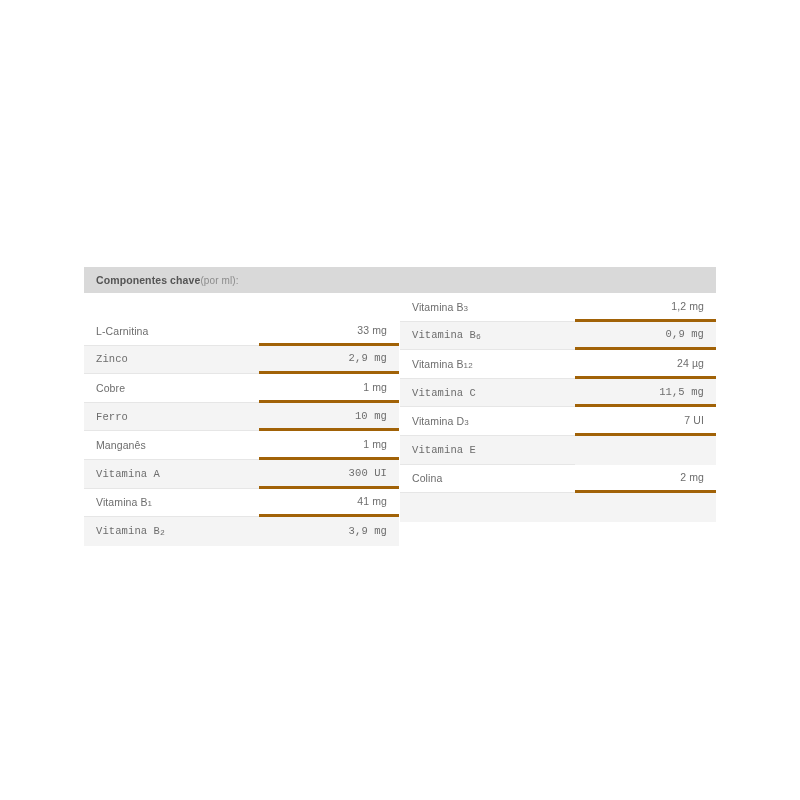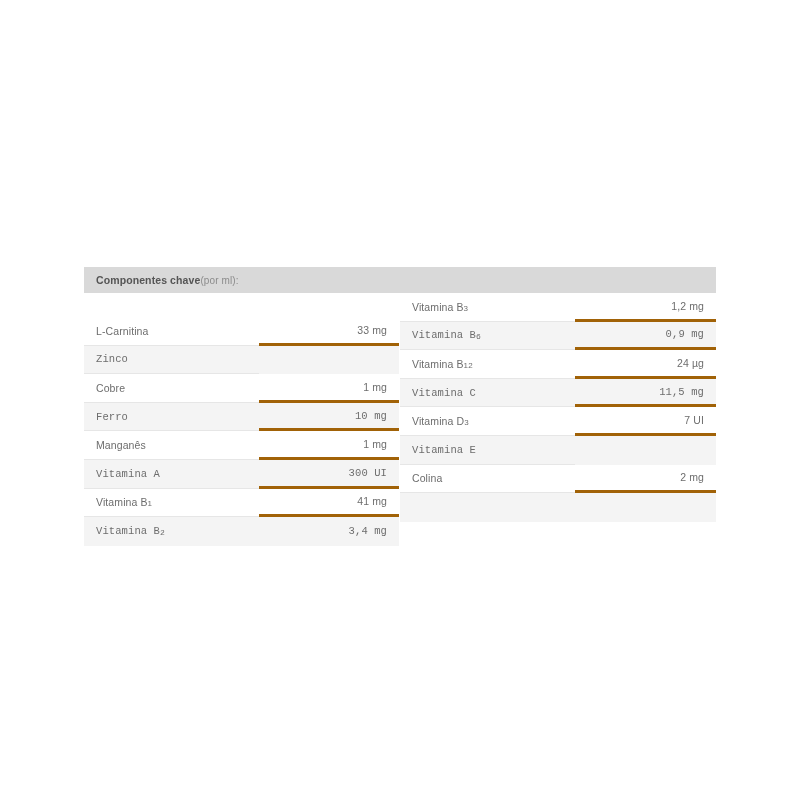--- a/index.html
+++ b/index.html
@@ -145,20 +145,21 @@
               <sub></sub>
             </div>
           <div class="cell-value">33 mg</div>
         </div>
 
         <div class="row alt">
           <div class="cell-name">
               <span>Zinco</span>
               <sub></sub>
             </div>
+          <div class="cell-value">2,9 mg</div>
         </div>
 
         <div class="row plain">
           <div class="cell-name">
               <span>Cobre</span>
               <sub></sub>
             </div>
           <div class="cell-value">1 mg</div>
         </div>
 
@@ -192,21 +193,21 @@
               <sub>1</sub>
             </div>
           <div class="cell-value">41 mg</div>
         </div>
 
         <div class="row alt">
           <div class="cell-name">
               <span>Vitamina B</span>
               <sub>2</sub>
             </div>
-          <div class="cell-value">3,4 mg</div>
+          <div class="cell-value">3,9 mg</div>
         </div>
 
       </div>
 
       <div class="col col-right">
 
         <div class="row plain">
           <div class="cell-name">
               <span>Vitamina B</span>
               <sub>3</sub>

